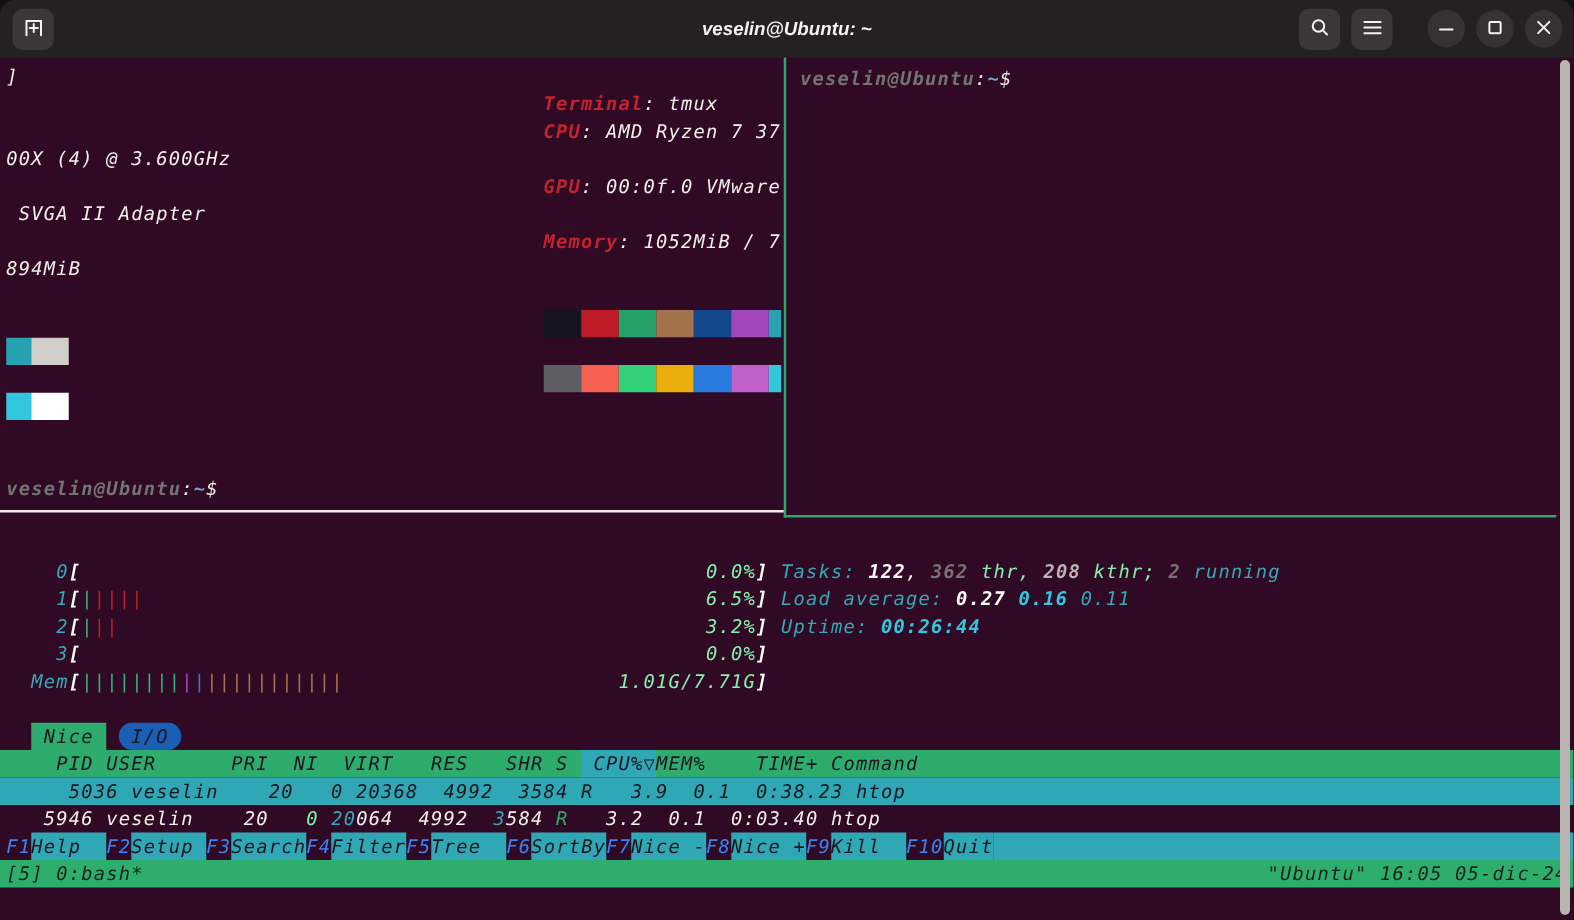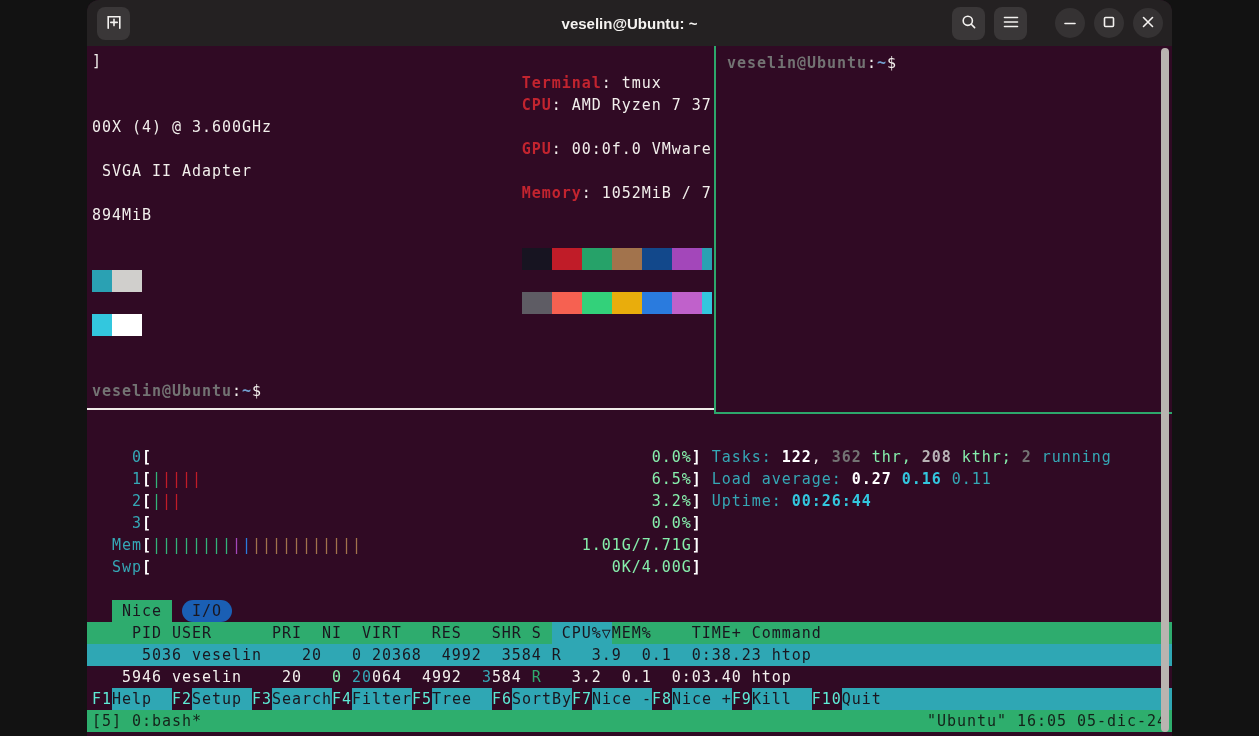--- a/index.html
+++ b/index.html
@@ -1,17 +1,17 @@
 <!DOCTYPE html>
 <html><head>
 <meta charset="utf-8">
 <style>
   html,body{margin:0;padding:0;background:#121212;}
-  .window{position:relative;width:1085px;height:736px;margin:0 auto;background:#300a24;
-          border-radius:12px 12px 0 0;overflow:hidden;font-family:"DejaVu Sans Mono",monospace;}
+  .window{position:relative;width:1259px;height:736px;margin:0 auto;background:#300a24;
+          border-radius:12px 12px 0 0;overflow:hidden;font-family:"DejaVu Sans Mono",monospace;font-style:italic;}
   
   .titlebar{position:relative;height:46px;background:#242122;display:flex;align-items:center;}
   .title{position:absolute;left:0;right:0;text-align:center;font-family:"Liberation Sans",sans-serif;
          font-weight:bold;font-size:15px;color:#f5f3f1;pointer-events:none;}
   .tb-btn{border:none;padding:0;display:flex;align-items:center;justify-content:center;cursor:default;}
   .sq{width:33px;height:33px;border-radius:8px;background:#3a3738;}
   .circ{width:30px;height:30px;border-radius:50%;background:#353233;}
   .newtab{margin-left:10px;}
   .tb-right{position:absolute;right:9px;display:flex;align-items:center;gap:9px;}
   .gap-left{margin-left:19px;}
@@ -26,21 +26,21 @@
   .c-cy{color:#35a7b5}.c-cyb{color:#33c7de;font-weight:bold}
   .c-g{color:#2faa6e}.c-gb{color:#737373;font-weight:bold}
   .c-gy{color:#86efac}.c-gyb{color:#b8b3b5;font-weight:bold}
   .c-rd{color:#c2242f;font-weight:bold}
   .c-bl{color:#729fcf;font-weight:bold}
   .c-blk{color:#1a161f}
   .c-barG{color:#33b379}.c-barR{color:#c01c28}.c-barM{color:#a347ba}
   .c-barB{color:#2a7bde}.c-barY{color:#a2734c}
   
   .fbar{display:flex;height:22px;white-space:pre;padding-left:5px;}
-  .fk-key{color:#5eead4;}
+  .fk-key{color:#3b82f6;}
   .fk-label{background:#2fa7b4;color:#1a161f;}
   .fk-fill{flex:1;background:#2fa7b4;}
   
   .tmux{height:22px;background:#2eae6d;color:#14231a;display:flex;justify-content:space-between;
         padding:0 5px;white-space:pre;}
   
   .divider-v{position:absolute;left:627px;top:0;width:2px;height:368px;background:#2da76b;}
   .divider-h{position:absolute;height:2px;}
   .divider-h.white{top:362px;left:0;width:627px;background:#f0ece9;}
   .divider-h.green{top:366px;left:627px;width:618px;background:#2da76b;}
@@ -109,21 +109,20 @@
         <div class="ln"></div>
         <div class="ln"></div>
         <div class="ln"><span class="c-gb">veselin@Ubuntu</span><span class="c-w">:</span><span class="c-bl">~</span><span class="c-w">$</span></div>
         <div class="ln"></div>
         <div class="ln"></div>
         <div class="ln"><span>    </span><span class="c-cy">0</span><span class="c-wb">[</span><span>                                                  </span><span class="c-gy">0.0%</span><span class="c-wb">]</span><span> </span><span class="c-cy">Tasks: </span><span class="c-wb">122</span><span class="c-w">, </span><span class="c-gb">362</span><span class="c-gy"> thr, </span><span class="c-gyb">208</span><span class="c-gy"> kthr; </span><span class="c-gb">2</span><span class="c-cy"> running</span></div>
         <div class="ln"><span>    </span><span class="c-cy">1</span><span class="c-wb">[</span><span class="c-barG">|</span><span class="c-barR">||||</span><span>                                             </span><span class="c-gy">6.5%</span><span class="c-wb">]</span><span> </span><span class="c-cy">Load average: </span><span class="c-wb">0.27</span><span> </span><span class="c-cyb">0.16</span><span> </span><span class="c-cy">0.11</span></div>
         <div class="ln"><span>    </span><span class="c-cy">2</span><span class="c-wb">[</span><span class="c-barG">|</span><span class="c-barR">||</span><span>                                               </span><span class="c-gy">3.2%</span><span class="c-wb">]</span><span> </span><span class="c-cy">Uptime: </span><span class="c-cyb">00:26:44</span></div>
         <div class="ln"><span>    </span><span class="c-cy">3</span><span class="c-wb">[</span><span>                                                  </span><span class="c-gy">0.0%</span><span class="c-wb">]</span></div>
         <div class="ln"><span>  </span><span class="c-cy">Mem</span><span class="c-wb">[</span><span class="c-barG">||||||||</span><span class="c-barM">|</span><span class="c-barB">|</span><span class="c-barY">|||||||||||</span><span>                      </span><span class="c-gy">1.01G/7.71G</span><span class="c-wb">]</span></div>
-        <div class="ln"><span>  </span><span class="c-cy">Swp</span><span class="c-wb">[</span><span>                                              </span><span class="c-gy">0K/4.00G</span><span class="c-wb">]</span></div>
         <div class="ln"></div>
         <div class="ln"><span>  </span><span class="c-blk" style="background: rgb(46, 172, 110);"> Nice </span><span> </span><span class="c-blk" style="background: rgb(26, 95, 180); border-radius: 11px;"> I/O </span></div>
         <div class="ln" style="background: rgb(46, 172, 110);"><span class="c-blk">    PID USER      PRI  NI  VIRT   RES   SHR S </span><span class="c-blk" style="background: rgb(47, 167, 180);"> CPU%▽</span><span class="c-blk">MEM%    TIME+ Command</span></div>
         <div class="ln" style="background: rgb(47, 167, 180); padding-left: 25px;"><span class="c-blk">   5036 veselin    20   0 20368  4992  3584 R   3.9  0.1  0:38.23 htop</span></div>
         <div class="ln"><span class="c-w">   5946 veselin    20</span><span class="c-gy">   0</span><span class="c-w"> </span><span class="c-cy">20</span><span class="c-w">064  4992  </span><span class="c-cy">3</span><span class="c-w">584 </span><span class="c-g">R</span><span class="c-w">   3.2  0.1  0:03.40 htop</span></div>
       </div>
 
     <div class="fbar" id="fbar"><span class="fk-key">F1</span><span class="fk-label">Help  </span><span class="fk-key">F2</span><span class="fk-label">Setup </span><span class="fk-key">F3</span><span class="fk-label">Search</span><span class="fk-key">F4</span><span class="fk-label">Filter</span><span class="fk-key">F5</span><span class="fk-label">Tree  </span><span class="fk-key">F6</span><span class="fk-label">SortBy</span><span class="fk-key">F7</span><span class="fk-label">Nice -</span><span class="fk-key">F8</span><span class="fk-label">Nice +</span><span class="fk-key">F9</span><span class="fk-label">Kill  </span><span class="fk-key">F10</span><span class="fk-label">Quit</span><span class="fk-fill"></span></div>
 
     <div class="tmux">

